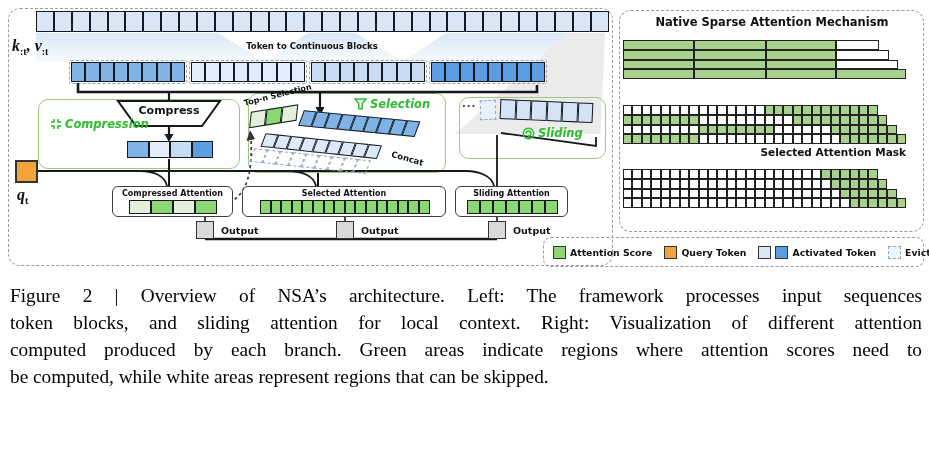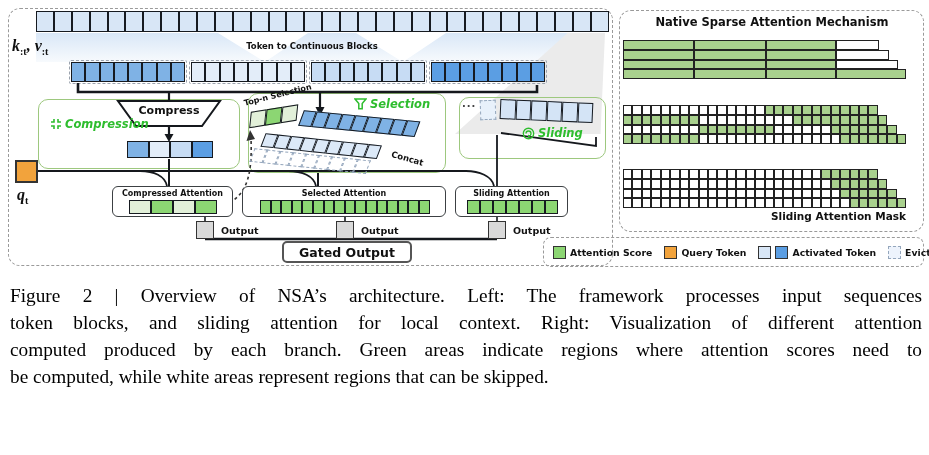--- a/index.html
+++ b/index.html
@@ -166,43 +166,42 @@
     <div class="attn-title">Sliding Attention</div>
     <div class="cells" style="left:11px;top:13px"><span class="cell" style="width: 13px; height: 14px; background: rgb(140, 214, 115);"></span><span class="cell" style="width: 13px; height: 14px; background: rgb(140, 214, 115);"></span><span class="cell" style="width: 13px; height: 14px; background: rgb(140, 214, 115);"></span><span class="cell" style="width: 13px; height: 14px; background: rgb(140, 214, 115);"></span><span class="cell" style="width: 13px; height: 14px; background: rgb(140, 214, 115);"></span><span class="cell" style="width: 13px; height: 14px; background: rgb(140, 214, 115);"></span><span class="cell" style="width: 13px; height: 14px; background: rgb(140, 214, 115);"></span></div>
   </div>
 
   <div class="outsq" style="left:196px;top:221px"></div>
   <div class="outlab" style="left:221px;top:225px">Output</div>
   <div class="outsq" style="left:336px;top:221px"></div>
   <div class="outlab" style="left:361px;top:225px">Output</div>
   <div class="outsq" style="left:488px;top:221px"></div>
   <div class="outlab" style="left:513px;top:225px">Output</div>
-  <div id="gated">Gated Output</div>
 
   <div class="dashpanel" style="left:619px;top:10px;width:305px;height:222px"></div>
   <div id="rp-title">Native Sparse Attention Mechanism</div>
   <div class="mask" style="left:623px;top:40px">
       <div class="mask-row"><span class="mcell" style="width: 71px; height: 9.8px; background: rgb(169, 209, 142);"></span><span class="mcell" style="width: 72px; height: 9.8px; background: rgb(169, 209, 142);"></span><span class="mcell" style="width: 70px; height: 9.8px; background: rgb(169, 209, 142);"></span><span class="mcell" style="width: 43px; height: 9.8px; background: rgb(255, 255, 255);"></span></div>
       <div class="mask-row"><span class="mcell" style="width: 71px; height: 9.8px; background: rgb(169, 209, 142);"></span><span class="mcell" style="width: 72px; height: 9.8px; background: rgb(169, 209, 142);"></span><span class="mcell" style="width: 70px; height: 9.8px; background: rgb(169, 209, 142);"></span><span class="mcell" style="width: 53px; height: 9.8px; background: rgb(255, 255, 255);"></span></div>
       <div class="mask-row"><span class="mcell" style="width: 71px; height: 9.8px; background: rgb(169, 209, 142);"></span><span class="mcell" style="width: 72px; height: 9.8px; background: rgb(169, 209, 142);"></span><span class="mcell" style="width: 70px; height: 9.8px; background: rgb(169, 209, 142);"></span><span class="mcell" style="width: 62px; height: 9.8px; background: rgb(255, 255, 255);"></span></div>
       <div class="mask-row"><span class="mcell" style="width: 71px; height: 9.8px; background: rgb(169, 209, 142);"></span><span class="mcell" style="width: 72px; height: 9.8px; background: rgb(169, 209, 142);"></span><span class="mcell" style="width: 70px; height: 9.8px; background: rgb(169, 209, 142);"></span><span class="mcell" style="width: 70px; height: 9.8px; background: rgb(169, 209, 142);"></span></div>
     </div>
   <div class="mask" style="left:623px;top:105px">
       <div class="mask-row"><span class="mcell" style="width: 9.45px; height: 9.8px; background: rgb(255, 255, 255);"></span><span class="mcell" style="width: 9.45px; height: 9.8px; background: rgb(255, 255, 255);"></span><span class="mcell" style="width: 9.45px; height: 9.8px; background: rgb(255, 255, 255);"></span><span class="mcell" style="width: 9.45px; height: 9.8px; background: rgb(255, 255, 255);"></span><span class="mcell" style="width: 9.45px; height: 9.8px; background: rgb(255, 255, 255);"></span><span class="mcell" style="width: 9.45px; height: 9.8px; background: rgb(255, 255, 255);"></span><span class="mcell" style="width: 9.45px; height: 9.8px; background: rgb(255, 255, 255);"></span><span class="mcell" style="width: 9.45px; height: 9.8px; background: rgb(255, 255, 255);"></span><span class="mcell" style="width: 9.45px; height: 9.8px; background: rgb(255, 255, 255);"></span><span class="mcell" style="width: 9.45px; height: 9.8px; background: rgb(255, 255, 255);"></span><span class="mcell" style="width: 9.45px; height: 9.8px; background: rgb(255, 255, 255);"></span><span class="mcell" style="width: 9.45px; height: 9.8px; background: rgb(255, 255, 255);"></span><span class="mcell" style="width: 9.45px; height: 9.8px; background: rgb(255, 255, 255);"></span><span class="mcell" style="width: 9.45px; height: 9.8px; background: rgb(255, 255, 255);"></span><span class="mcell" style="width: 9.45px; height: 9.8px; background: rgb(255, 255, 255);"></span><span class="mcell" style="width: 9.45px; height: 9.8px; background: rgb(169, 209, 142);"></span><span class="mcell" style="width: 9.45px; height: 9.8px; background: rgb(169, 209, 142);"></span><span class="mcell" style="width: 9.45px; height: 9.8px; background: rgb(169, 209, 142);"></span><span class="mcell" style="width: 9.45px; height: 9.8px; background: rgb(169, 209, 142);"></span><span class="mcell" style="width: 9.45px; height: 9.8px; background: rgb(169, 209, 142);"></span><span class="mcell" style="width: 9.45px; height: 9.8px; background: rgb(169, 209, 142);"></span><span class="mcell" style="width: 9.45px; height: 9.8px; background: rgb(169, 209, 142);"></span><span class="mcell" style="width: 9.45px; height: 9.8px; background: rgb(169, 209, 142);"></span><span class="mcell" style="width: 9.45px; height: 9.8px; background: rgb(169, 209, 142);"></span><span class="mcell" style="width: 9.45px; height: 9.8px; background: rgb(169, 209, 142);"></span><span class="mcell" style="width: 9.45px; height: 9.8px; background: rgb(169, 209, 142);"></span><span class="mcell" style="width: 9.45px; height: 9.8px; background: rgb(169, 209, 142);"></span></div>
       <div class="mask-row"><span class="mcell" style="width: 9.45px; height: 9.8px; background: rgb(169, 209, 142);"></span><span class="mcell" style="width: 9.45px; height: 9.8px; background: rgb(169, 209, 142);"></span><span class="mcell" style="width: 9.45px; height: 9.8px; background: rgb(169, 209, 142);"></span><span class="mcell" style="width: 9.45px; height: 9.8px; background: rgb(169, 209, 142);"></span><span class="mcell" style="width: 9.45px; height: 9.8px; background: rgb(169, 209, 142);"></span><span class="mcell" style="width: 9.45px; height: 9.8px; background: rgb(169, 209, 142);"></span><span class="mcell" style="width: 9.45px; height: 9.8px; background: rgb(169, 209, 142);"></span><span class="mcell" style="width: 9.45px; height: 9.8px; background: rgb(169, 209, 142);"></span><span class="mcell" style="width: 9.45px; height: 9.8px; background: rgb(255, 255, 255);"></span><span class="mcell" style="width: 9.45px; height: 9.8px; background: rgb(255, 255, 255);"></span><span class="mcell" style="width: 9.45px; height: 9.8px; background: rgb(255, 255, 255);"></span><span class="mcell" style="width: 9.45px; height: 9.8px; background: rgb(255, 255, 255);"></span><span class="mcell" style="width: 9.45px; height: 9.8px; background: rgb(255, 255, 255);"></span><span class="mcell" style="width: 9.45px; height: 9.8px; background: rgb(255, 255, 255);"></span><span class="mcell" style="width: 9.45px; height: 9.8px; background: rgb(255, 255, 255);"></span><span class="mcell" style="width: 9.45px; height: 9.8px; background: rgb(255, 255, 255);"></span><span class="mcell" style="width: 9.45px; height: 9.8px; background: rgb(255, 255, 255);"></span><span class="mcell" style="width: 9.45px; height: 9.8px; background: rgb(255, 255, 255);"></span><span class="mcell" style="width: 9.45px; height: 9.8px; background: rgb(169, 209, 142);"></span><span class="mcell" style="width: 9.45px; height: 9.8px; background: rgb(169, 209, 142);"></span><span class="mcell" style="width: 9.45px; height: 9.8px; background: rgb(169, 209, 142);"></span><span class="mcell" style="width: 9.45px; height: 9.8px; background: rgb(169, 209, 142);"></span><span class="mcell" style="width: 9.45px; height: 9.8px; background: rgb(169, 209, 142);"></span><span class="mcell" style="width: 9.45px; height: 9.8px; background: rgb(169, 209, 142);"></span><span class="mcell" style="width: 9.45px; height: 9.8px; background: rgb(169, 209, 142);"></span><span class="mcell" style="width: 9.45px; height: 9.8px; background: rgb(169, 209, 142);"></span><span class="mcell" style="width: 9.45px; height: 9.8px; background: rgb(169, 209, 142);"></span><span class="mcell" style="width: 9.45px; height: 9.8px; background: rgb(169, 209, 142);"></span></div>
       <div class="mask-row"><span class="mcell" style="width: 9.45px; height: 9.8px; background: rgb(255, 255, 255);"></span><span class="mcell" style="width: 9.45px; height: 9.8px; background: rgb(255, 255, 255);"></span><span class="mcell" style="width: 9.45px; height: 9.8px; background: rgb(255, 255, 255);"></span><span class="mcell" style="width: 9.45px; height: 9.8px; background: rgb(255, 255, 255);"></span><span class="mcell" style="width: 9.45px; height: 9.8px; background: rgb(255, 255, 255);"></span><span class="mcell" style="width: 9.45px; height: 9.8px; background: rgb(255, 255, 255);"></span><span class="mcell" style="width: 9.45px; height: 9.8px; background: rgb(255, 255, 255);"></span><span class="mcell" style="width: 9.45px; height: 9.8px; background: rgb(255, 255, 255);"></span><span class="mcell" style="width: 9.45px; height: 9.8px; background: rgb(169, 209, 142);"></span><span class="mcell" style="width: 9.45px; height: 9.8px; background: rgb(169, 209, 142);"></span><span class="mcell" style="width: 9.45px; height: 9.8px; background: rgb(169, 209, 142);"></span><span class="mcell" style="width: 9.45px; height: 9.8px; background: rgb(169, 209, 142);"></span><span class="mcell" style="width: 9.45px; height: 9.8px; background: rgb(169, 209, 142);"></span><span class="mcell" style="width: 9.45px; height: 9.8px; background: rgb(169, 209, 142);"></span><span class="mcell" style="width: 9.45px; height: 9.8px; background: rgb(169, 209, 142);"></span><span class="mcell" style="width: 9.45px; height: 9.8px; background: rgb(169, 209, 142);"></span><span class="mcell" style="width: 9.45px; height: 9.8px; background: rgb(255, 255, 255);"></span><span class="mcell" style="width: 9.45px; height: 9.8px; background: rgb(255, 255, 255);"></span><span class="mcell" style="width: 9.45px; height: 9.8px; background: rgb(255, 255, 255);"></span><span class="mcell" style="width: 9.45px; height: 9.8px; background: rgb(255, 255, 255);"></span><span class="mcell" style="width: 9.45px; height: 9.8px; background: rgb(255, 255, 255);"></span><span class="mcell" style="width: 9.45px; height: 9.8px; background: rgb(255, 255, 255);"></span><span class="mcell" style="width: 9.45px; height: 9.8px; background: rgb(169, 209, 142);"></span><span class="mcell" style="width: 9.45px; height: 9.8px; background: rgb(169, 209, 142);"></span><span class="mcell" style="width: 9.45px; height: 9.8px; background: rgb(169, 209, 142);"></span><span class="mcell" style="width: 9.45px; height: 9.8px; background: rgb(169, 209, 142);"></span><span class="mcell" style="width: 9.45px; height: 9.8px; background: rgb(169, 209, 142);"></span><span class="mcell" style="width: 9.45px; height: 9.8px; background: rgb(169, 209, 142);"></span><span class="mcell" style="width: 9.45px; height: 9.8px; background: rgb(169, 209, 142);"></span></div>
       <div class="mask-row"><span class="mcell" style="width: 9.45px; height: 9.8px; background: rgb(169, 209, 142);"></span><span class="mcell" style="width: 9.45px; height: 9.8px; background: rgb(169, 209, 142);"></span><span class="mcell" style="width: 9.45px; height: 9.8px; background: rgb(169, 209, 142);"></span><span class="mcell" style="width: 9.45px; height: 9.8px; background: rgb(169, 209, 142);"></span><span class="mcell" style="width: 9.45px; height: 9.8px; background: rgb(169, 209, 142);"></span><span class="mcell" style="width: 9.45px; height: 9.8px; background: rgb(169, 209, 142);"></span><span class="mcell" style="width: 9.45px; height: 9.8px; background: rgb(169, 209, 142);"></span><span class="mcell" style="width: 9.45px; height: 9.8px; background: rgb(169, 209, 142);"></span><span class="mcell" style="width: 9.45px; height: 9.8px; background: rgb(255, 255, 255);"></span><span class="mcell" style="width: 9.45px; height: 9.8px; background: rgb(255, 255, 255);"></span><span class="mcell" style="width: 9.45px; height: 9.8px; background: rgb(255, 255, 255);"></span><span class="mcell" style="width: 9.45px; height: 9.8px; background: rgb(255, 255, 255);"></span><span class="mcell" style="width: 9.45px; height: 9.8px; background: rgb(255, 255, 255);"></span><span class="mcell" style="width: 9.45px; height: 9.8px; background: rgb(255, 255, 255);"></span><span class="mcell" style="width: 9.45px; height: 9.8px; background: rgb(255, 255, 255);"></span><span class="mcell" style="width: 9.45px; height: 9.8px; background: rgb(255, 255, 255);"></span><span class="mcell" style="width: 9.45px; height: 9.8px; background: rgb(255, 255, 255);"></span><span class="mcell" style="width: 9.45px; height: 9.8px; background: rgb(255, 255, 255);"></span><span class="mcell" style="width: 9.45px; height: 9.8px; background: rgb(255, 255, 255);"></span><span class="mcell" style="width: 9.45px; height: 9.8px; background: rgb(255, 255, 255);"></span><span class="mcell" style="width: 9.45px; height: 9.8px; background: rgb(255, 255, 255);"></span><span class="mcell" style="width: 9.45px; height: 9.8px; background: rgb(255, 255, 255);"></span><span class="mcell" style="width: 9.45px; height: 9.8px; background: rgb(255, 255, 255);"></span><span class="mcell" style="width: 9.45px; height: 9.8px; background: rgb(169, 209, 142);"></span><span class="mcell" style="width: 9.45px; height: 9.8px; background: rgb(169, 209, 142);"></span><span class="mcell" style="width: 9.45px; height: 9.8px; background: rgb(169, 209, 142);"></span><span class="mcell" style="width: 9.45px; height: 9.8px; background: rgb(169, 209, 142);"></span><span class="mcell" style="width: 9.45px; height: 9.8px; background: rgb(169, 209, 142);"></span><span class="mcell" style="width: 9.45px; height: 9.8px; background: rgb(169, 209, 142);"></span><span class="mcell" style="width: 9.45px; height: 9.8px; background: rgb(169, 209, 142);"></span></div>
     </div>
+  <div class="mask-label" style="top:146px">Selected Attention Mask</div>
   <div class="mask" style="left:623px;top:169px">
       <div class="mask-row"><span class="mcell" style="width: 9.45px; height: 9.8px; background: rgb(255, 255, 255);"></span><span class="mcell" style="width: 9.45px; height: 9.8px; background: rgb(255, 255, 255);"></span><span class="mcell" style="width: 9.45px; height: 9.8px; background: rgb(255, 255, 255);"></span><span class="mcell" style="width: 9.45px; height: 9.8px; background: rgb(255, 255, 255);"></span><span class="mcell" style="width: 9.45px; height: 9.8px; background: rgb(255, 255, 255);"></span><span class="mcell" style="width: 9.45px; height: 9.8px; background: rgb(255, 255, 255);"></span><span class="mcell" style="width: 9.45px; height: 9.8px; background: rgb(255, 255, 255);"></span><span class="mcell" style="width: 9.45px; height: 9.8px; background: rgb(255, 255, 255);"></span><span class="mcell" style="width: 9.45px; height: 9.8px; background: rgb(255, 255, 255);"></span><span class="mcell" style="width: 9.45px; height: 9.8px; background: rgb(255, 255, 255);"></span><span class="mcell" style="width: 9.45px; height: 9.8px; background: rgb(255, 255, 255);"></span><span class="mcell" style="width: 9.45px; height: 9.8px; background: rgb(255, 255, 255);"></span><span class="mcell" style="width: 9.45px; height: 9.8px; background: rgb(255, 255, 255);"></span><span class="mcell" style="width: 9.45px; height: 9.8px; background: rgb(255, 255, 255);"></span><span class="mcell" style="width: 9.45px; height: 9.8px; background: rgb(255, 255, 255);"></span><span class="mcell" style="width: 9.45px; height: 9.8px; background: rgb(255, 255, 255);"></span><span class="mcell" style="width: 9.45px; height: 9.8px; background: rgb(255, 255, 255);"></span><span class="mcell" style="width: 9.45px; height: 9.8px; background: rgb(255, 255, 255);"></span><span class="mcell" style="width: 9.45px; height: 9.8px; background: rgb(255, 255, 255);"></span><span class="mcell" style="width: 9.45px; height: 9.8px; background: rgb(255, 255, 255);"></span><span class="mcell" style="width: 9.45px; height: 9.8px; background: rgb(255, 255, 255);"></span><span class="mcell" style="width: 9.45px; height: 9.8px; background: rgb(169, 209, 142);"></span><span class="mcell" style="width: 9.45px; height: 9.8px; background: rgb(169, 209, 142);"></span><span class="mcell" style="width: 9.45px; height: 9.8px; background: rgb(169, 209, 142);"></span><span class="mcell" style="width: 9.45px; height: 9.8px; background: rgb(169, 209, 142);"></span><span class="mcell" style="width: 9.45px; height: 9.8px; background: rgb(169, 209, 142);"></span><span class="mcell" style="width: 9.45px; height: 9.8px; background: rgb(169, 209, 142);"></span></div>
       <div class="mask-row"><span class="mcell" style="width: 9.45px; height: 9.8px; background: rgb(255, 255, 255);"></span><span class="mcell" style="width: 9.45px; height: 9.8px; background: rgb(255, 255, 255);"></span><span class="mcell" style="width: 9.45px; height: 9.8px; background: rgb(255, 255, 255);"></span><span class="mcell" style="width: 9.45px; height: 9.8px; background: rgb(255, 255, 255);"></span><span class="mcell" style="width: 9.45px; height: 9.8px; background: rgb(255, 255, 255);"></span><span class="mcell" style="width: 9.45px; height: 9.8px; background: rgb(255, 255, 255);"></span><span class="mcell" style="width: 9.45px; height: 9.8px; background: rgb(255, 255, 255);"></span><span class="mcell" style="width: 9.45px; height: 9.8px; background: rgb(255, 255, 255);"></span><span class="mcell" style="width: 9.45px; height: 9.8px; background: rgb(255, 255, 255);"></span><span class="mcell" style="width: 9.45px; height: 9.8px; background: rgb(255, 255, 255);"></span><span class="mcell" style="width: 9.45px; height: 9.8px; background: rgb(255, 255, 255);"></span><span class="mcell" style="width: 9.45px; height: 9.8px; background: rgb(255, 255, 255);"></span><span class="mcell" style="width: 9.45px; height: 9.8px; background: rgb(255, 255, 255);"></span><span class="mcell" style="width: 9.45px; height: 9.8px; background: rgb(255, 255, 255);"></span><span class="mcell" style="width: 9.45px; height: 9.8px; background: rgb(255, 255, 255);"></span><span class="mcell" style="width: 9.45px; height: 9.8px; background: rgb(255, 255, 255);"></span><span class="mcell" style="width: 9.45px; height: 9.8px; background: rgb(255, 255, 255);"></span><span class="mcell" style="width: 9.45px; height: 9.8px; background: rgb(255, 255, 255);"></span><span class="mcell" style="width: 9.45px; height: 9.8px; background: rgb(255, 255, 255);"></span><span class="mcell" style="width: 9.45px; height: 9.8px; background: rgb(255, 255, 255);"></span><span class="mcell" style="width: 9.45px; height: 9.8px; background: rgb(255, 255, 255);"></span><span class="mcell" style="width: 9.45px; height: 9.8px; background: rgb(255, 255, 255);"></span><span class="mcell" style="width: 9.45px; height: 9.8px; background: rgb(169, 209, 142);"></span><span class="mcell" style="width: 9.45px; height: 9.8px; background: rgb(169, 209, 142);"></span><span class="mcell" style="width: 9.45px; height: 9.8px; background: rgb(169, 209, 142);"></span><span class="mcell" style="width: 9.45px; height: 9.8px; background: rgb(169, 209, 142);"></span><span class="mcell" style="width: 9.45px; height: 9.8px; background: rgb(169, 209, 142);"></span><span class="mcell" style="width: 9.45px; height: 9.8px; background: rgb(169, 209, 142);"></span></div>
       <div class="mask-row"><span class="mcell" style="width: 9.45px; height: 9.8px; background: rgb(255, 255, 255);"></span><span class="mcell" style="width: 9.45px; height: 9.8px; background: rgb(255, 255, 255);"></span><span class="mcell" style="width: 9.45px; height: 9.8px; background: rgb(255, 255, 255);"></span><span class="mcell" style="width: 9.45px; height: 9.8px; background: rgb(255, 255, 255);"></span><span class="mcell" style="width: 9.45px; height: 9.8px; background: rgb(255, 255, 255);"></span><span class="mcell" style="width: 9.45px; height: 9.8px; background: rgb(255, 255, 255);"></span><span class="mcell" style="width: 9.45px; height: 9.8px; background: rgb(255, 255, 255);"></span><span class="mcell" style="width: 9.45px; height: 9.8px; background: rgb(255, 255, 255);"></span><span class="mcell" style="width: 9.45px; height: 9.8px; background: rgb(255, 255, 255);"></span><span class="mcell" style="width: 9.45px; height: 9.8px; background: rgb(255, 255, 255);"></span><span class="mcell" style="width: 9.45px; height: 9.8px; background: rgb(255, 255, 255);"></span><span class="mcell" style="width: 9.45px; height: 9.8px; background: rgb(255, 255, 255);"></span><span class="mcell" style="width: 9.45px; height: 9.8px; background: rgb(255, 255, 255);"></span><span class="mcell" style="width: 9.45px; height: 9.8px; background: rgb(255, 255, 255);"></span><span class="mcell" style="width: 9.45px; height: 9.8px; background: rgb(255, 255, 255);"></span><span class="mcell" style="width: 9.45px; height: 9.8px; background: rgb(255, 255, 255);"></span><span class="mcell" style="width: 9.45px; height: 9.8px; background: rgb(255, 255, 255);"></span><span class="mcell" style="width: 9.45px; height: 9.8px; background: rgb(255, 255, 255);"></span><span class="mcell" style="width: 9.45px; height: 9.8px; background: rgb(255, 255, 255);"></span><span class="mcell" style="width: 9.45px; height: 9.8px; background: rgb(255, 255, 255);"></span><span class="mcell" style="width: 9.45px; height: 9.8px; background: rgb(255, 255, 255);"></span><span class="mcell" style="width: 9.45px; height: 9.8px; background: rgb(255, 255, 255);"></span><span class="mcell" style="width: 9.45px; height: 9.8px; background: rgb(255, 255, 255);"></span><span class="mcell" style="width: 9.45px; height: 9.8px; background: rgb(169, 209, 142);"></span><span class="mcell" style="width: 9.45px; height: 9.8px; background: rgb(169, 209, 142);"></span><span class="mcell" style="width: 9.45px; height: 9.8px; background: rgb(169, 209, 142);"></span><span class="mcell" style="width: 9.45px; height: 9.8px; background: rgb(169, 209, 142);"></span><span class="mcell" style="width: 9.45px; height: 9.8px; background: rgb(169, 209, 142);"></span><span class="mcell" style="width: 9.45px; height: 9.8px; background: rgb(169, 209, 142);"></span></div>
       <div class="mask-row"><span class="mcell" style="width: 9.45px; height: 9.8px; background: rgb(255, 255, 255);"></span><span class="mcell" style="width: 9.45px; height: 9.8px; background: rgb(255, 255, 255);"></span><span class="mcell" style="width: 9.45px; height: 9.8px; background: rgb(255, 255, 255);"></span><span class="mcell" style="width: 9.45px; height: 9.8px; background: rgb(255, 255, 255);"></span><span class="mcell" style="width: 9.45px; height: 9.8px; background: rgb(255, 255, 255);"></span><span class="mcell" style="width: 9.45px; height: 9.8px; background: rgb(255, 255, 255);"></span><span class="mcell" style="width: 9.45px; height: 9.8px; background: rgb(255, 255, 255);"></span><span class="mcell" style="width: 9.45px; height: 9.8px; background: rgb(255, 255, 255);"></span><span class="mcell" style="width: 9.45px; height: 9.8px; background: rgb(255, 255, 255);"></span><span class="mcell" style="width: 9.45px; height: 9.8px; background: rgb(255, 255, 255);"></span><span class="mcell" style="width: 9.45px; height: 9.8px; background: rgb(255, 255, 255);"></span><span class="mcell" style="width: 9.45px; height: 9.8px; background: rgb(255, 255, 255);"></span><span class="mcell" style="width: 9.45px; height: 9.8px; background: rgb(255, 255, 255);"></span><span class="mcell" style="width: 9.45px; height: 9.8px; background: rgb(255, 255, 255);"></span><span class="mcell" style="width: 9.45px; height: 9.8px; background: rgb(255, 255, 255);"></span><span class="mcell" style="width: 9.45px; height: 9.8px; background: rgb(255, 255, 255);"></span><span class="mcell" style="width: 9.45px; height: 9.8px; background: rgb(255, 255, 255);"></span><span class="mcell" style="width: 9.45px; height: 9.8px; background: rgb(255, 255, 255);"></span><span class="mcell" style="width: 9.45px; height: 9.8px; background: rgb(255, 255, 255);"></span><span class="mcell" style="width: 9.45px; height: 9.8px; background: rgb(255, 255, 255);"></span><span class="mcell" style="width: 9.45px; height: 9.8px; background: rgb(255, 255, 255);"></span><span class="mcell" style="width: 9.45px; height: 9.8px; background: rgb(255, 255, 255);"></span><span class="mcell" style="width: 9.45px; height: 9.8px; background: rgb(255, 255, 255);"></span><span class="mcell" style="width: 9.45px; height: 9.8px; background: rgb(255, 255, 255);"></span><span class="mcell" style="width: 9.45px; height: 9.8px; background: rgb(169, 209, 142);"></span><span class="mcell" style="width: 9.45px; height: 9.8px; background: rgb(169, 209, 142);"></span><span class="mcell" style="width: 9.45px; height: 9.8px; background: rgb(169, 209, 142);"></span><span class="mcell" style="width: 9.45px; height: 9.8px; background: rgb(169, 209, 142);"></span><span class="mcell" style="width: 9.45px; height: 9.8px; background: rgb(169, 209, 142);"></span><span class="mcell" style="width: 9.45px; height: 9.8px; background: rgb(169, 209, 142);"></span></div>
     </div>
-  <div class="mask-label" style="top:210px">Sliding Attention Mask</div>
 
   <div id="legend">
       <div class="legend-item">
         <span class="sw" style="background: rgb(140, 214, 115);"></span>
         <span class="lab">Attention Score</span>
       </div>
       <div class="legend-item">
         <span class="sw" style="background: rgb(242, 163, 60);"></span>
         <span class="lab">Query Token</span>
       </div>

